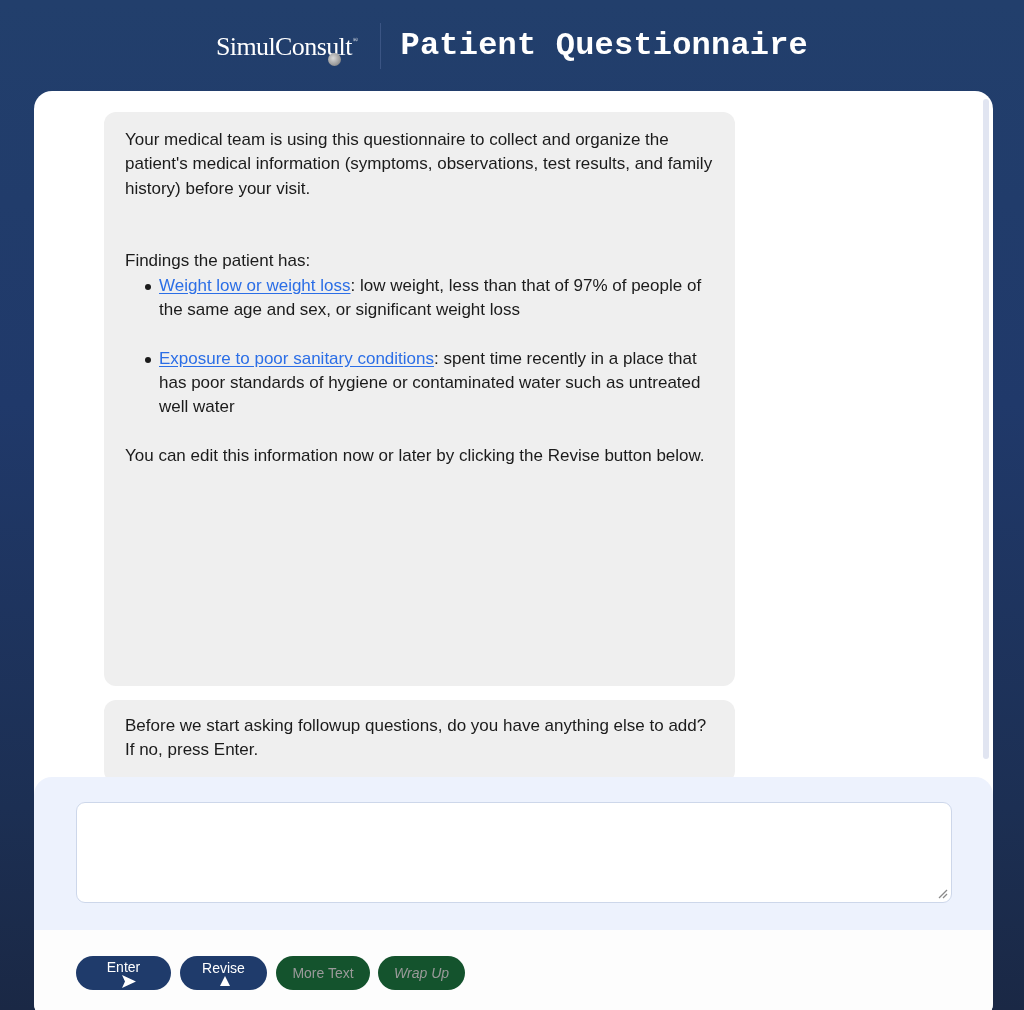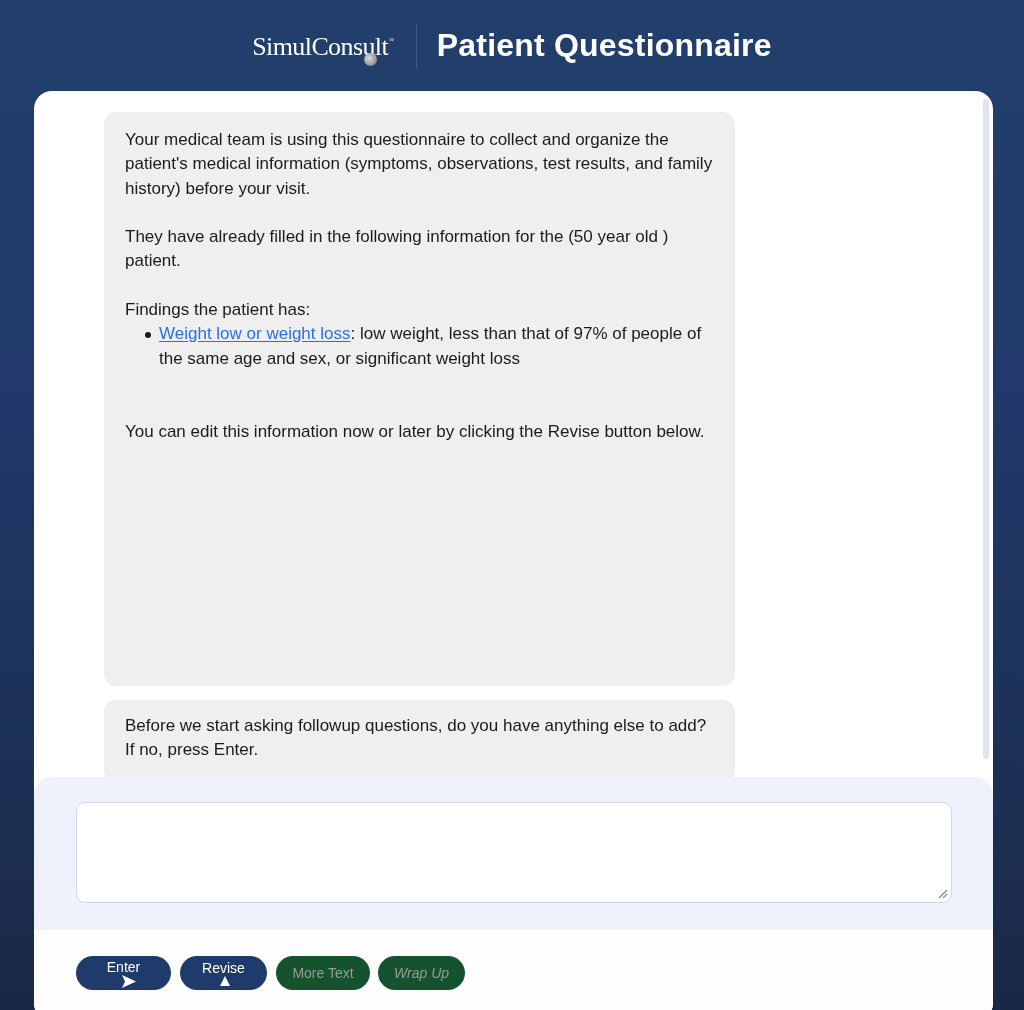--- a/index.html
+++ b/index.html
@@ -21,21 +21,21 @@
   }
   .logo .tm { font-size: 7px; vertical-align: super; margin-left: 1px; position: relative; top: -7px; }
   .logo .steth {
     position: absolute; left: 112px; top: 32px; width: 13px; height: 13px;
     border-radius: 50%; background: radial-gradient(circle at 40% 40%, #d9d9d9 0%, #9c9c9c 60%, #6b6b6b 100%);
   }
   .header-divider {
     width: 1px; height: 46px; background: #3b5584; margin: 0 20px 0 22px;
   }
   .title {
-    font-family: Liberation Sans, sans-serif;
+    font-family: Liberation Mono, monospace;
     font-weight: bold; color: #ffffff; font-size: 32px; letter-spacing: 0.2px;
   }
 
   .card {
     position: absolute; left: 34px; top: 91px; width: 959px; height: 930px;
     background: #ffffff; border-radius: 18px; overflow: hidden;
   }
   .chat-area {
     position: absolute; left: 0; top: 0; width: 959px; height: 686px;
     overflow: hidden;
@@ -105,27 +105,29 @@
   </div>
   <div class="header-divider"></div>
   <div class="title">Patient Questionnaire</div>
 </div>
 
 <div class="card">
   <div class="chat-area">
     <div class="bubble bubble-1">
       <p>Your medical team is using this questionnaire to collect and organize the patient's medical information (symptoms, observations, test results, and family history) before your visit.</p>
       <div class="gap"></div>
-      <p>They have already filled in the following information for the (50 year old ) patient.</p>
       <div class="gap"></div>
       <p>Findings the patient has:</p>
       <ul>
         <li><a href="#">Weight low or weight loss</a><span>: low weight, less than that of 97% of people of the same age and sex, or significant weight loss</span></li>
       </ul>
       <div class="gap"></div>
+      <ul>
+        <li><a href="#">Exposure to poor sanitary conditions</a><span>: spent time recently in a place that has poor standards of hygiene or contaminated water such as untreated well water</span></li>
+      </ul>
       <div class="gap"></div>
       <p>You can edit this information now or later by clicking the Revise button below.</p>
       <div class="gap"></div>
     </div>
     <div class="bubble bubble-2">
       <p>Before we start asking followup questions, do you have anything else to add? If no, press Enter.</p>
     </div>
     <div class="scrollbar-track"></div>
   </div>
 

